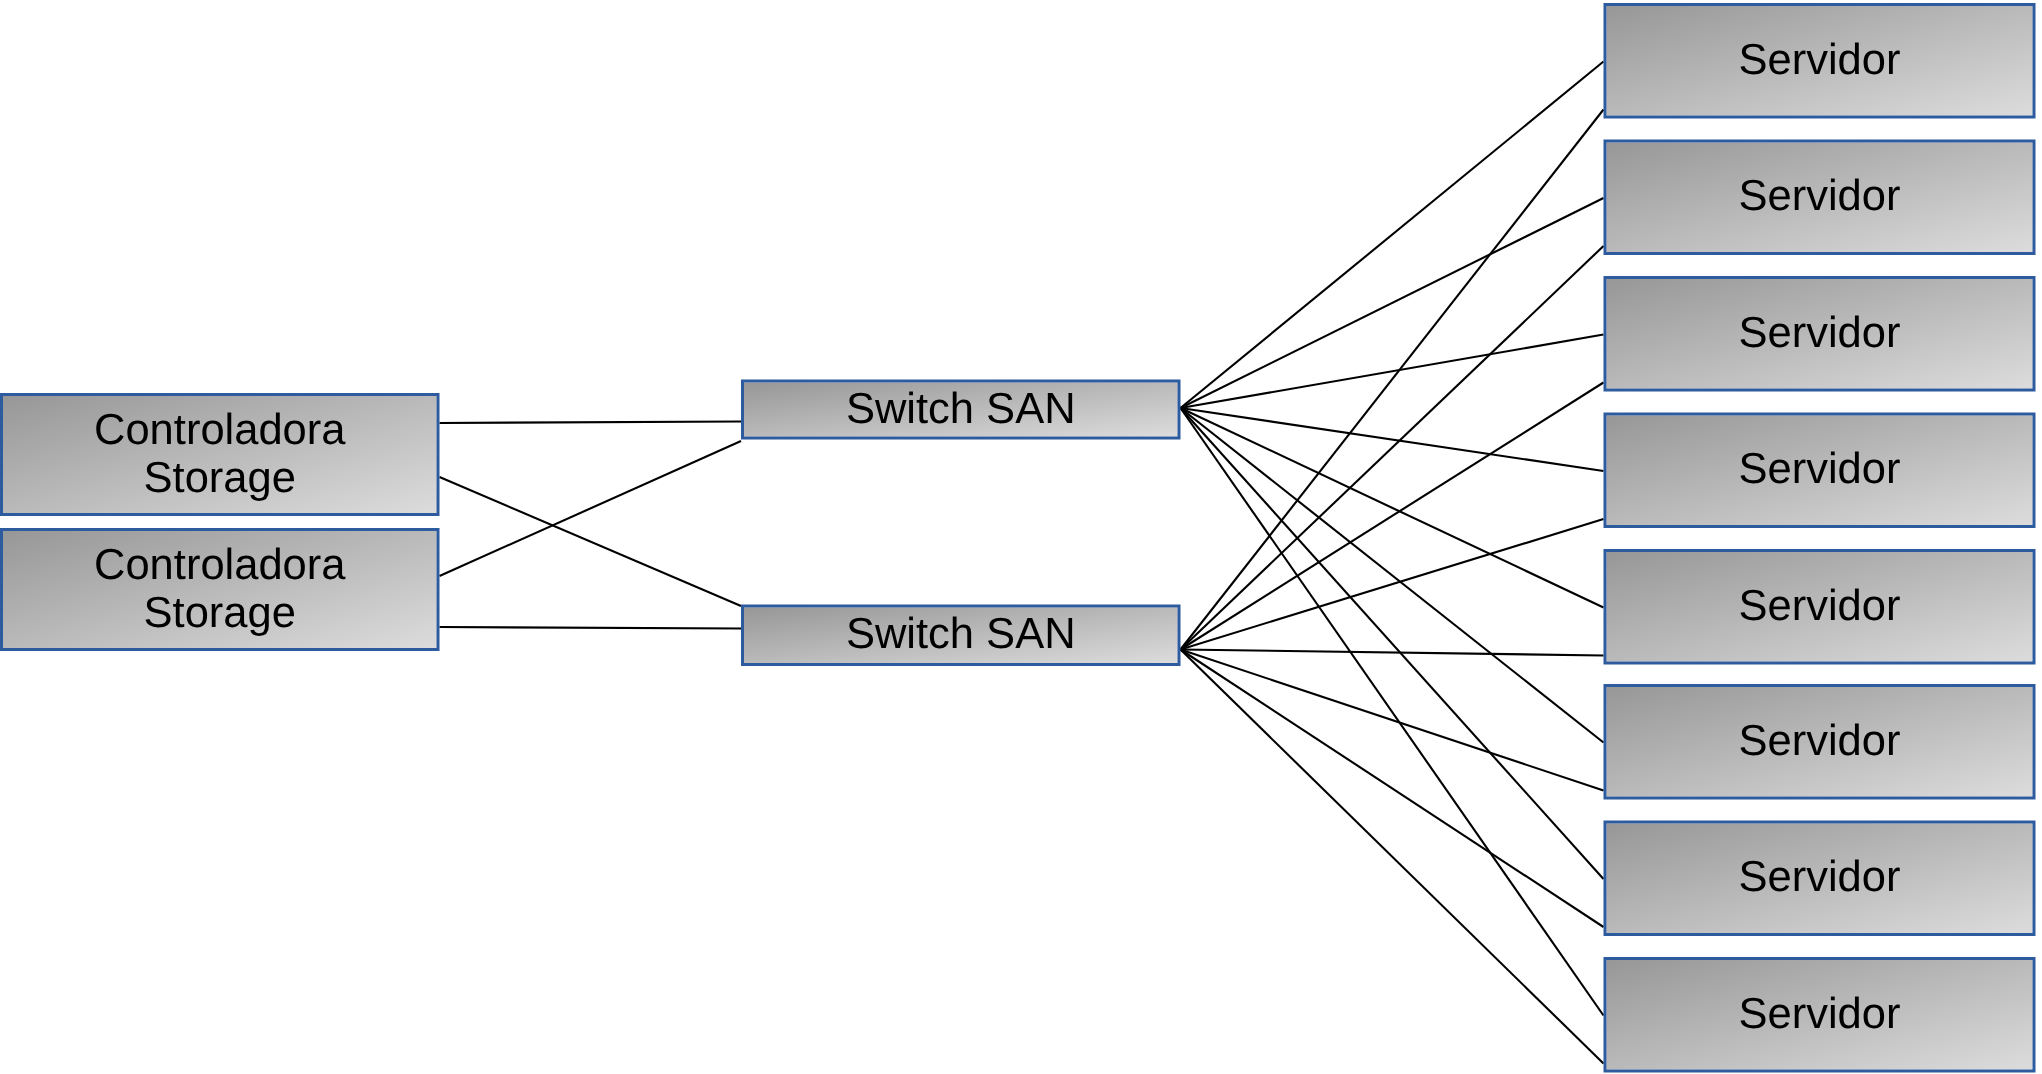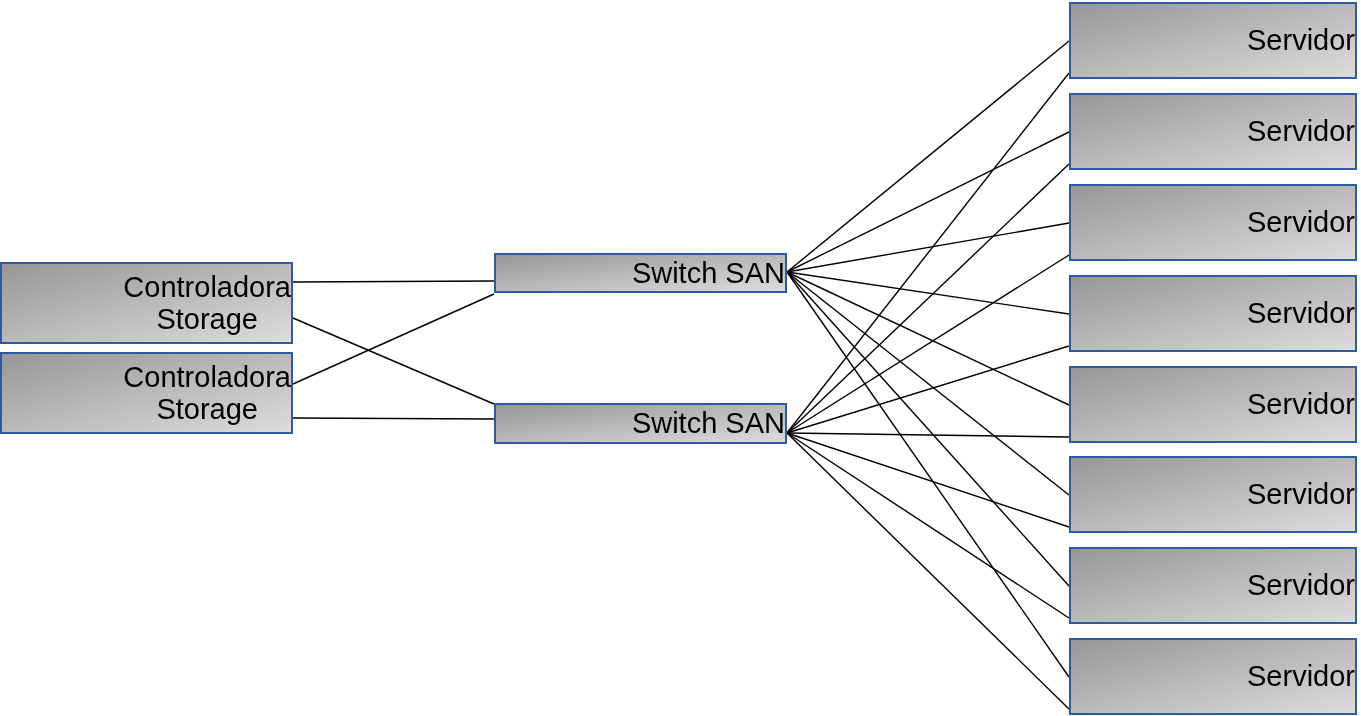--- a/index.html
+++ b/index.html
@@ -17,21 +17,21 @@
     width: 1361px; height: 716px;
     z-index: 0;
   }
   .node {
     position: absolute;
     box-sizing: border-box;
     border: 2px solid #2e5a9e;
     background: linear-gradient(to bottom right, #979797 0%, #dcdcdc 100%);
     display: flex;
     align-items: center;
-    justify-content: flex-end;
+    justify-content: center;
     z-index: 1;
   }
   .node span {
     font-size: 29px;
     line-height: 1.12;
     color: #000000;
     text-align: center;
     white-space: pre-line;
   }
 </style>

